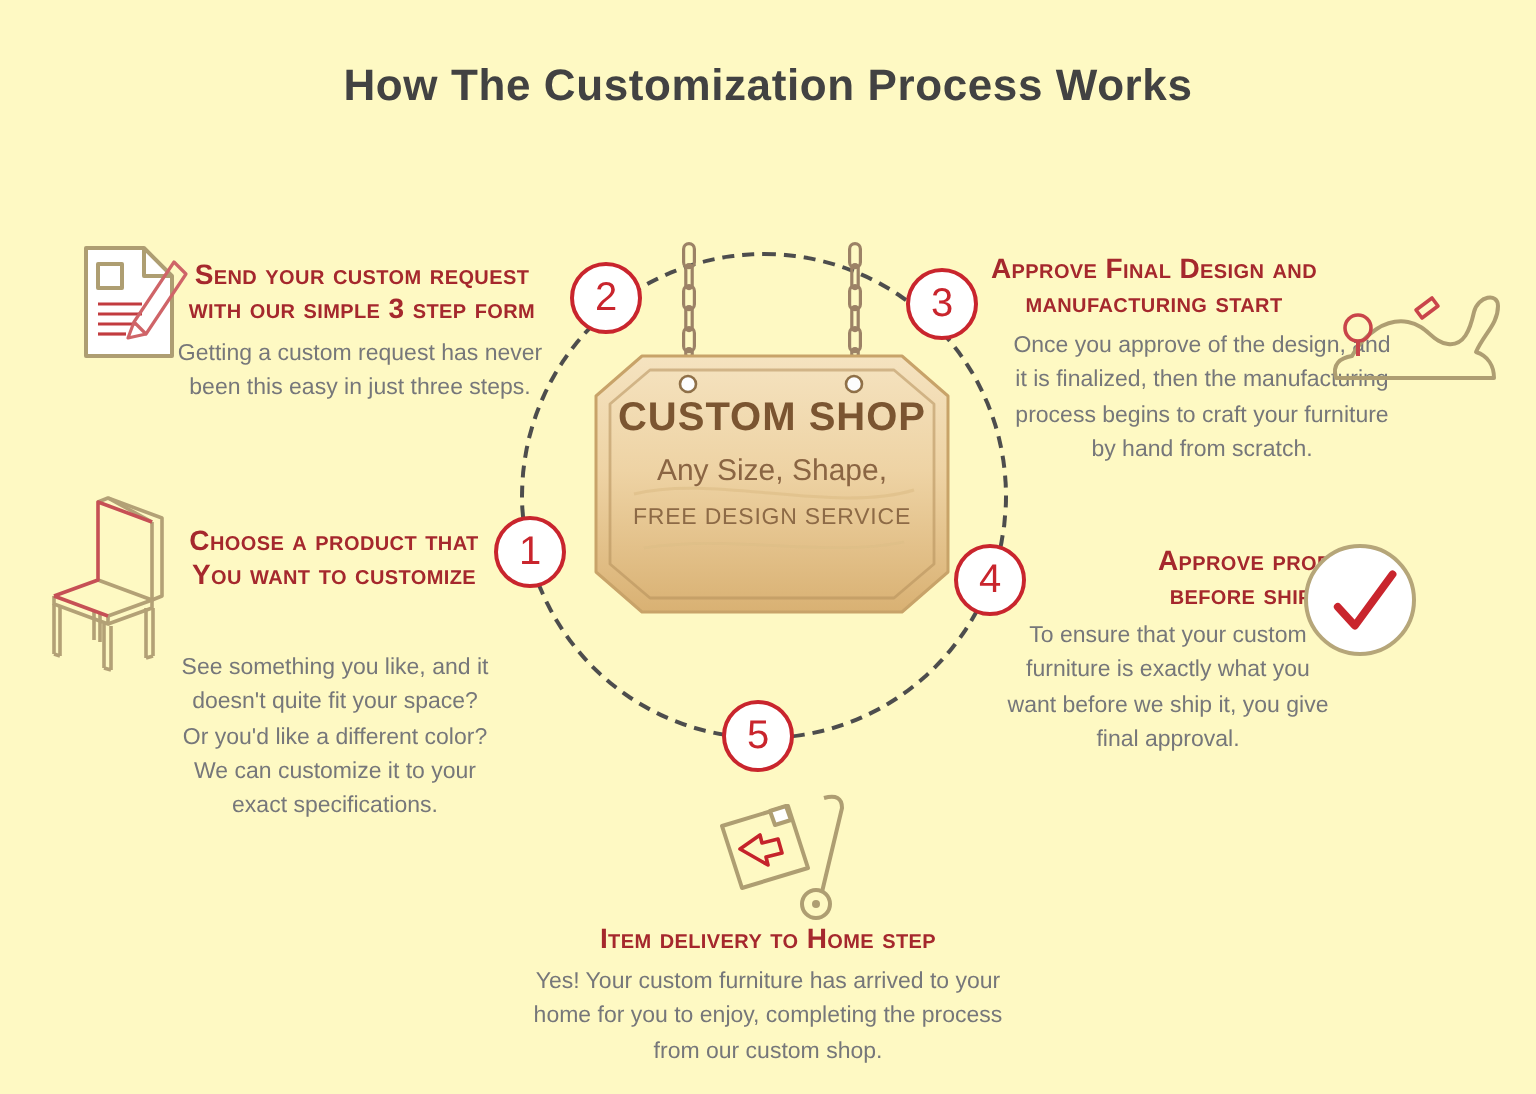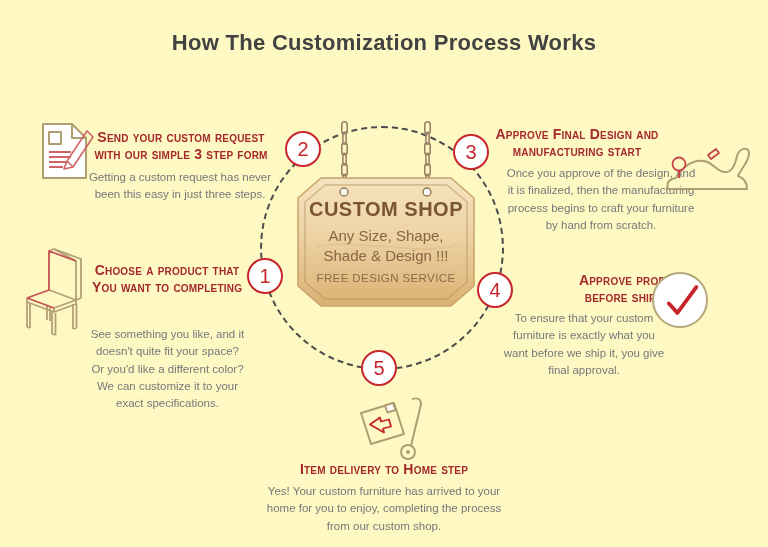--- a/index.html
+++ b/index.html
@@ -115,21 +115,20 @@
     <path d="M28,8 L150,8 L170,25 L170,105 L150,122 L28,122 L8,105 L8,25 Z" fill="none" stroke="#b5905b" stroke-opacity="0.55" stroke-width="1.4" stroke-linejoin="round"></path>
     <path d="M20,70 C60,60 120,80 160,68" fill="none" stroke="#dcbd86" stroke-opacity="0.6" stroke-width="1.5"></path>
     <path d="M25,97 C70,90 115,102 155,94" fill="none" stroke="#dcbd86" stroke-opacity="0.5" stroke-width="1.3"></path>
     <circle cx="47" cy="15" r="4" fill="#fdfdfd" stroke="#8f7048" stroke-width="1.3"></circle>
     <circle cx="130" cy="15" r="4" fill="#fdfdfd" stroke="#8f7048" stroke-width="1.3"></circle>
   </svg>
   <div class="sign-text">
     <div class="sign-title">CUSTOM SHOP</div>
     <div class="sign-sub">
       <div>Any Size, Shape,</div>
-      <div>Shade &amp; Design !!!</div>
     </div>
     <div class="sign-foot">FREE DESIGN SERVICE</div>
   </div>
 
   <div class="marker marker-1">1</div>
   <div class="marker marker-2">2</div>
   <div class="marker marker-3">3</div>
   <div class="marker marker-4">4</div>
   <div class="marker marker-5">5</div>
 
@@ -178,21 +177,21 @@
         <path d="M8,54 L8,79 M11,55 L11,80 M8,79 L11,80"></path>
         <path d="M33,64 L33,86 M36.5,65 L36.5,87 M33,86 L36.5,87"></path>
         <path d="M54,56 L54,81 M57.5,56 L57.5,80 M54,81 L57.5,80"></path>
         <path d="M28,58 L28,72 M31,59 L31,73"></path>
       </g>
       <g fill="none" stroke="#c65055" stroke-width="1.8" stroke-linejoin="round">
         <path d="M57,13 L30,3 L30,42 L8,50"></path>
         <path d="M8,50 L35,60"></path>
       </g>
     </svg>
-    <div class="step-heading h-step1">Choose a product that You want to completing</div>
+    <div class="step-heading h-step1">Choose a product that You want to customize</div>
     <div class="step-body b-step1">See something you like, and it doesn't quite fit your space? Or you'd like a different color? We can customize it to your exact specifications.</div>
   </div>
 
   <div>
     <div class="step-heading h-step4">Approve product before shipping</div>
     <div class="step-body b-step4">To ensure that your custom furniture is exactly what you want before we ship it, you give final approval.</div>
     <div class="icon icon-check">
       <svg width="40" height="36" viewBox="0 0 46 42">
         <polyline points="10,25 20,36 42,6" fill="none" stroke="#c9252d" stroke-width="4.5" stroke-linecap="round" stroke-linejoin="round"></polyline>
       </svg>

